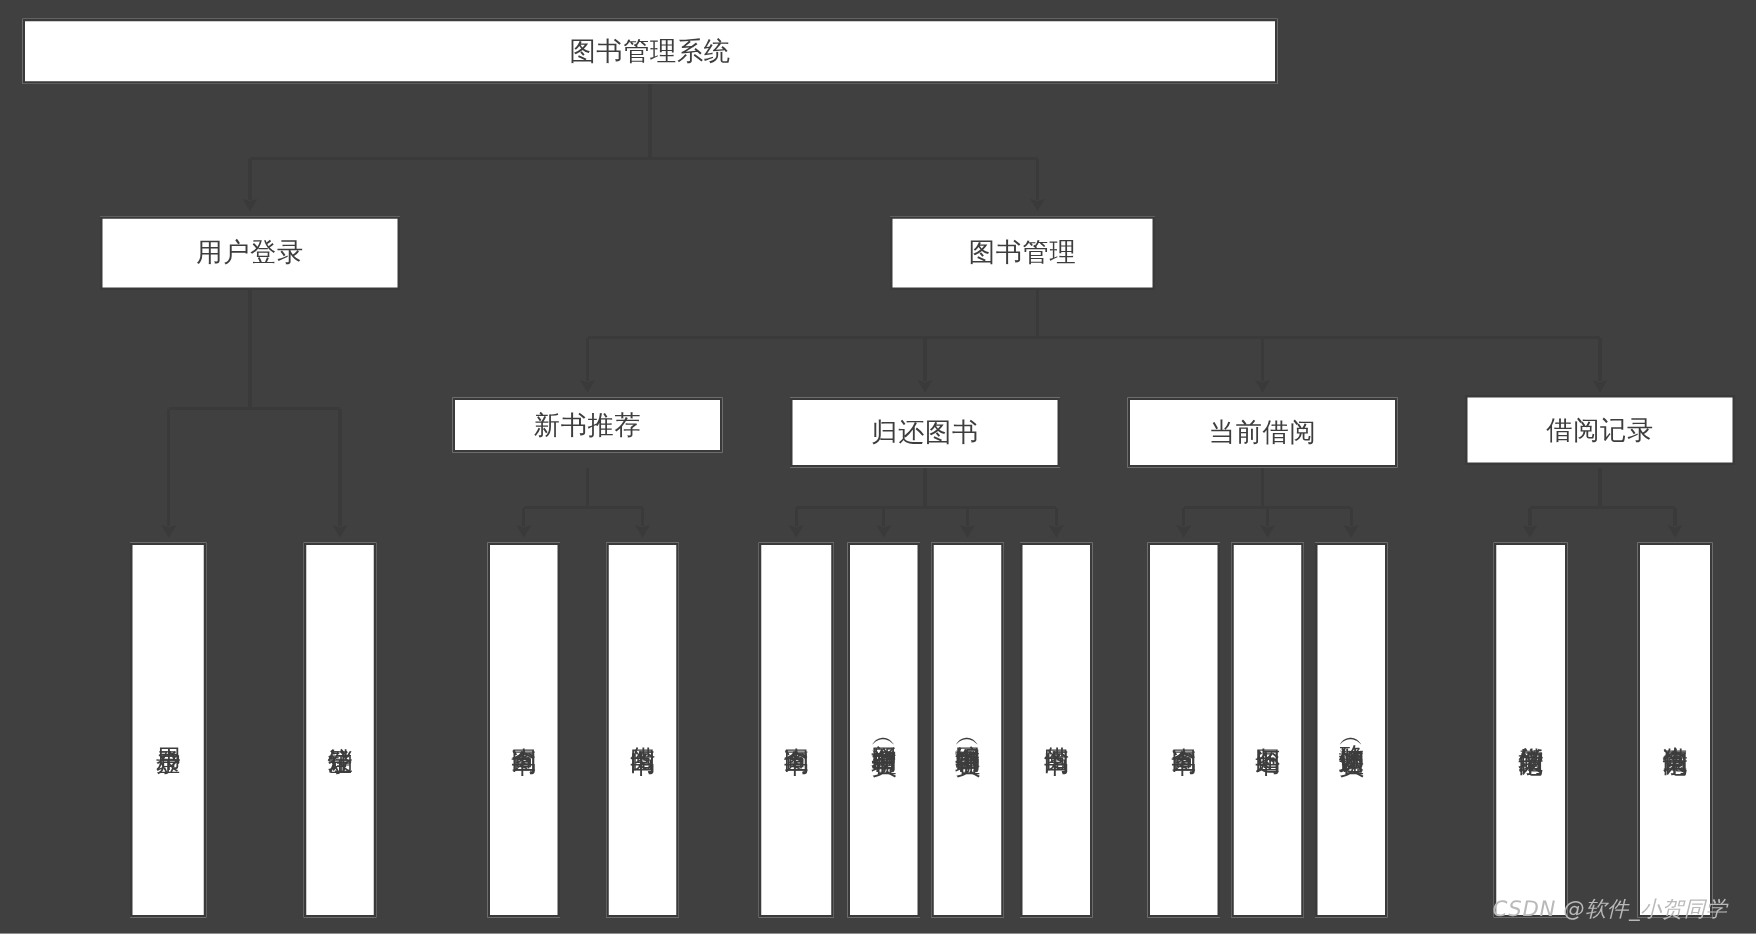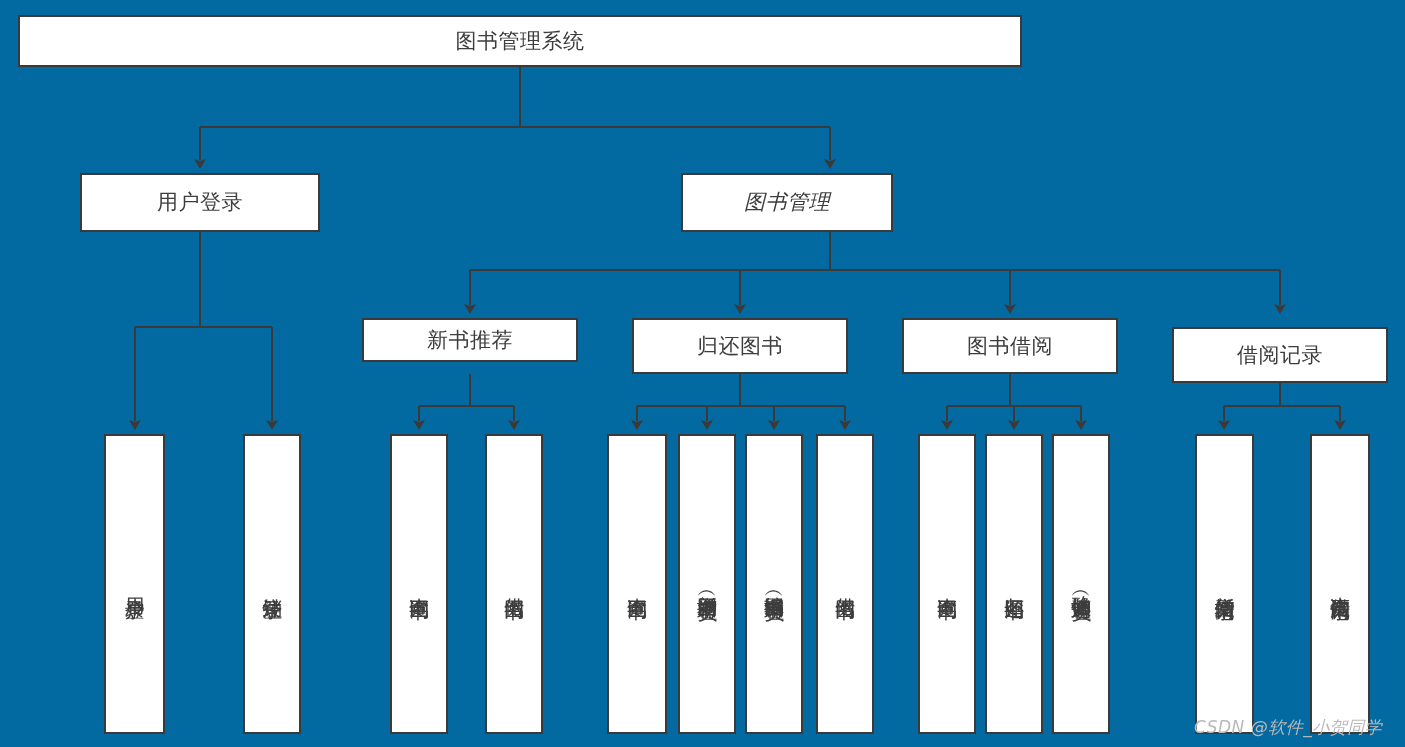--- a/index.html
+++ b/index.html
@@ -7,21 +7,21 @@
     padding: 0;
     background: #ffffff;
   }
   body {
     font-family: "DejaVu Sans", "Liberation Sans", sans-serif;
   }
   #canvas {
     position: relative;
     width: 1405px;
     height: 747px;
-    background: #0369a1;
+    background: #404040;
     overflow: hidden;
   }
   #wires {
     position: absolute;
     left: 0; top: 0;
     width: 1405px;
     height: 747px;
   }
   .node {
     position: absolute;
@@ -119,34 +119,34 @@
     </g>
   </svg>
 
   <div class="node" id="node-root" style="left: 18px; top: 15px; width: 1004px; height: 52px;">
     <span class="label">图书管理系统</span>
   </div>
 
   <div class="node" id="node-l2-0" style="left: 80px; top: 173px; width: 240px; height: 59px;">
     <span class="label">用户登录</span>
   </div>
-  <div class="node" id="node-l2-1" style="left: 681px; top: 173px; width: 212px; height: 59px; font-style: italic;">
+  <div class="node" id="node-l2-1" style="left: 712px; top: 173px; width: 212px; height: 59px;">
     <span class="label">图书管理</span>
   </div>
 
   <div class="node" id="node-l3-0" style="left: 362px; top: 318px; width: 216px; height: 44px;">
     <span class="label">新书推荐</span>
   </div>
   <div class="node" id="node-l3-1" style="left: 632px; top: 318px; width: 216px; height: 56px;">
     <span class="label">归还图书</span>
   </div>
   <div class="node" id="node-l3-2" style="left: 902px; top: 318px; width: 216px; height: 56px;">
-    <span class="label">图书借阅</span>
+    <span class="label">当前借阅</span>
   </div>
-  <div class="node" id="node-l3-3" style="left: 1172px; top: 327px; width: 216px; height: 56px;">
+  <div class="node" id="node-l3-3" style="left: 1172px; top: 316px; width: 216px; height: 56px;">
     <span class="label">借阅记录</span>
   </div>
 
   <div class="node vert" id="node-leaf-0" style="left: 104px; top: 434px; width: 61px; height: 300px;">
     <span class="label">用户登录</span>
   </div>
   <div class="node vert" id="node-leaf-1" style="left: 243px; top: 434px; width: 58px; height: 300px;">
     <span class="label">注销登录</span>
   </div>
   <div class="node vert" id="node-leaf-2" style="left: 390px; top: 434px; width: 58px; height: 300px;">

